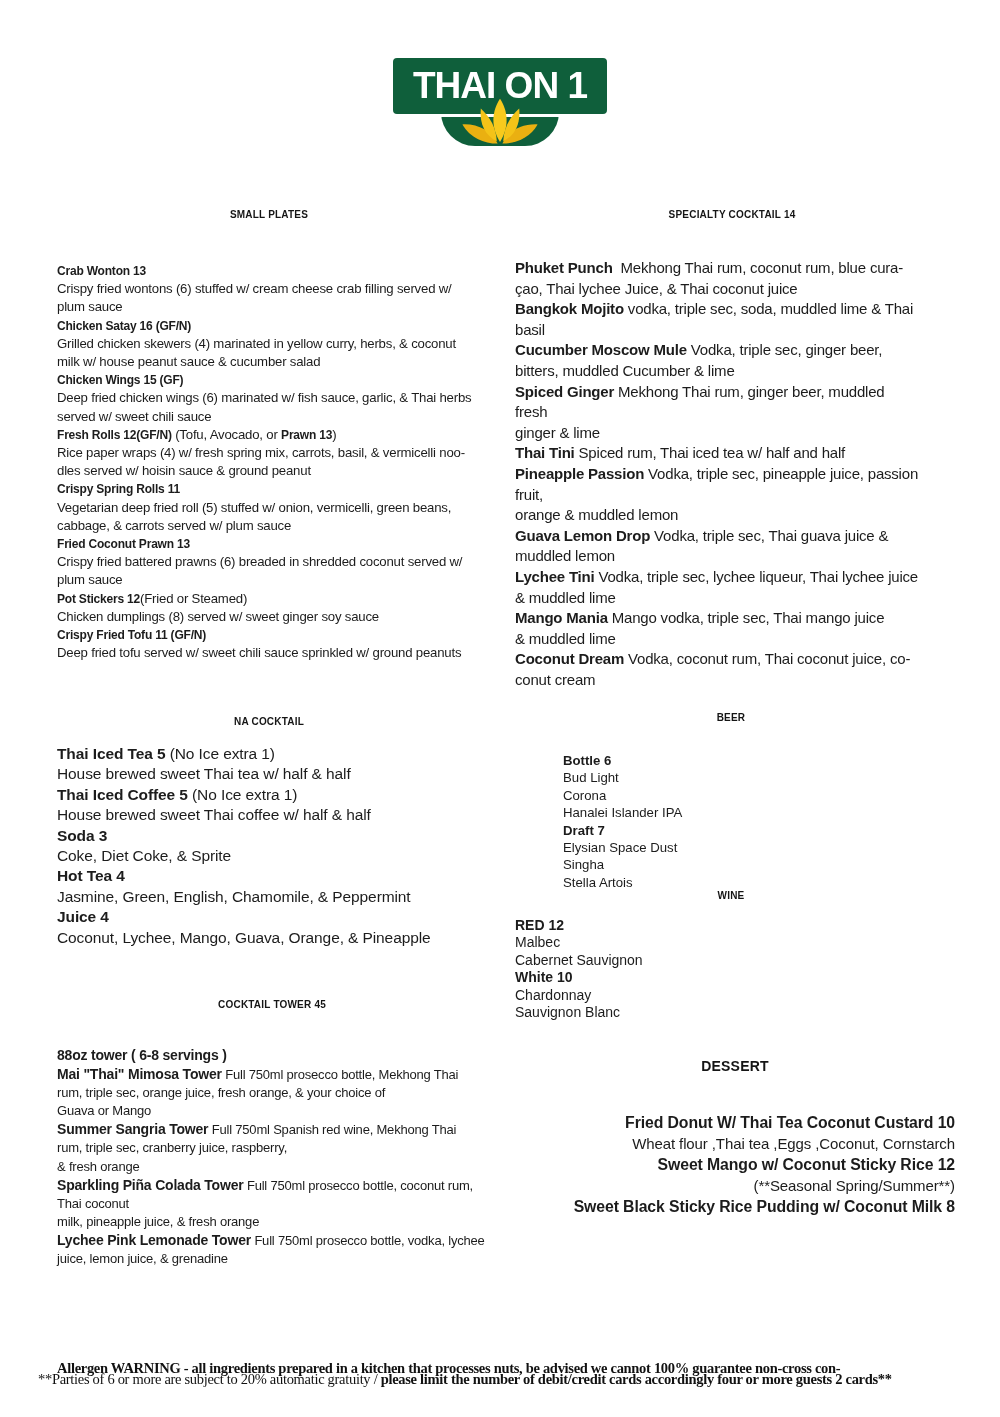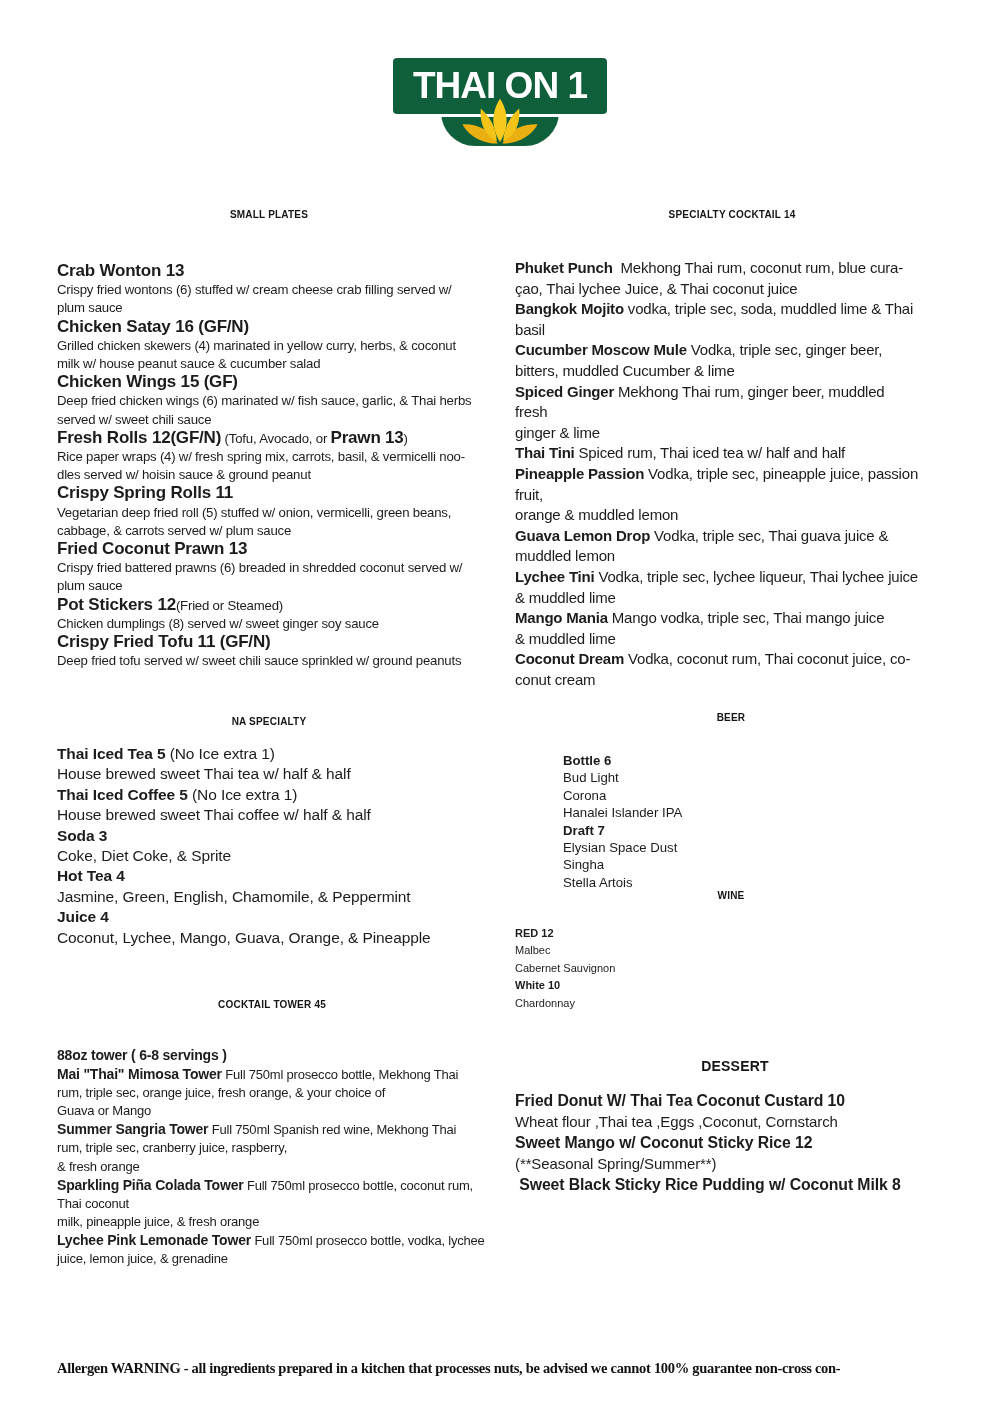--- a/index.html
+++ b/index.html
@@ -28,40 +28,40 @@
   .lotus{position:absolute;left:50%;top:42px;width:80px;height:50px;margin-left:-40px;z-index:2;}
   
   .sec{position:absolute;}
   .sec h2{margin:0;text-align:center;font-size:10px;font-weight:700;line-height:19px;letter-spacing:0.2px;color:#151515;}
   .rows{white-space:pre;}
   .row{white-space:pre;}
   .bold{font-weight:700;}
   #sp{left:57px;top:205px;width:424px;}
   #sp .rows{margin-top:38px;font-size:13.2px;letter-spacing:-0.2px;}
   #sp .row{line-height:18.2px;}
-  #sp .bold{font-size:17px;}
+  #sp .bold{font-size:12px;}
   #sc{left:515px;top:205px;width:434px;}
   #sc .rows{margin-top:34px;font-size:15px;letter-spacing:-0.2px;}
   #sc .row{line-height:20.6px;}
   #na{left:57px;top:712px;width:424px;}
   #na .rows{margin-top:13px;font-size:15.5px;letter-spacing:-0.1px;}
   #na .row{line-height:20.4px;}
   #be{left:515px;top:708px;width:432px;}
   #be .rows{margin-top:25px;font-size:13.2px;}
   #be .row{line-height:17.4px;padding-left:48px;}
   #wi{left:515px;top:886px;width:432px;}
-  #wi .rows{margin-top:20px;font-size:11px;}
+  #wi .rows{margin-top:12px;font-size:14px;}
   #wi .row{line-height:17.4px;}
   #tw{left:57px;top:995px;width:430px;}
   #tw .rows{margin-top:32px;font-size:13px;letter-spacing:-0.2px;}
   #tw .row{line-height:18.1px;}
   #tw .bold{font-size:14px;}
   #de{left:515px;top:1055px;width:440px;}
   #de h2{font-size:14px;line-height:23px;}
-  #de .rows{margin-top:12px;font-size:15px;letter-spacing:-0.1px;}
+  #de .rows{margin-top:34px;font-size:15px;letter-spacing:-0.1px;text-align:right;}
   #de .row{line-height:21px;}
   #de .bold{font-size:15.8px;}
   
   .footer-allergen{
     position:absolute;left:57px;top:1320px;width:920px;
     font-family:"Liberation Serif",serif;font-weight:700;font-size:14.5px;
     line-height:19.5px;letter-spacing:-0.3px;color:#111;white-space:pre;
   }
   .footer-parties{
     position:absolute;left:38px;top:1371px;width:950px;
@@ -95,43 +95,46 @@
     <h2>SMALL PLATES</h2>
     <div class="rows"><div class="row"><span class="bold">Crab Wonton 13</span></div><div class="row"><span class="reg">Crispy fried wontons (6) stuffed w/ cream cheese crab filling served w/</span></div><div class="row"><span class="reg">plum sauce</span></div><div class="row"><span class="bold">Chicken Satay 16 (GF/N)</span></div><div class="row"><span class="reg">Grilled chicken skewers (4) marinated in yellow curry, herbs, &amp; coconut</span></div><div class="row"><span class="reg">milk w/ house peanut sauce &amp; cucumber salad</span></div><div class="row"><span class="bold">Chicken Wings 15 (GF)</span></div><div class="row"><span class="reg">Deep fried chicken wings (6) marinated w/ fish sauce, garlic, &amp; Thai herbs</span></div><div class="row"><span class="reg">served w/ sweet chili sauce</span></div><div class="row"><span class="bold">Fresh Rolls 12(GF/N)</span><span class="reg"> (Tofu, Avocado, or </span><span class="bold">Prawn 13</span><span class="reg">)</span></div><div class="row"><span class="reg">Rice paper wraps (4) w/ fresh spring mix, carrots, basil, &amp; vermicelli noo-</span></div><div class="row"><span class="reg">dles served w/ hoisin sauce &amp; ground peanut</span></div><div class="row"><span class="bold">Crispy Spring Rolls 11</span></div><div class="row"><span class="reg">Vegetarian deep fried roll (5) stuffed w/ onion, vermicelli, green beans,</span></div><div class="row"><span class="reg">cabbage, &amp; carrots served w/ plum sauce</span></div><div class="row"><span class="bold">Fried Coconut Prawn 13</span></div><div class="row"><span class="reg">Crispy fried battered prawns (6) breaded in shredded coconut served w/</span></div><div class="row"><span class="reg">plum sauce</span></div><div class="row"><span class="bold">Pot Stickers 12</span><span class="reg">(Fried or Steamed)</span></div><div class="row"><span class="reg">Chicken dumplings (8) served w/ sweet ginger soy sauce</span></div><div class="row"><span class="bold">Crispy Fried Tofu 11 (GF/N)</span></div><div class="row"><span class="reg">Deep fried tofu served w/ sweet chili sauce sprinkled w/ ground peanuts</span></div></div>
   </div>
 
   <div class="sec" id="sc">
     <h2>SPECIALTY COCKTAIL 14</h2>
     <div class="rows"><div class="row"><span class="bold">Phuket Punch</span><span class="reg">  Mekhong Thai rum, coconut rum, blue cura-</span></div><div class="row"><span class="reg">çao, Thai lychee Juice, &amp; Thai coconut juice</span></div><div class="row"><span class="bold">Bangkok Mojito</span><span class="reg"> vodka, triple sec, soda, muddled lime &amp; Thai</span></div><div class="row"><span class="reg">basil</span></div><div class="row"><span class="bold">Cucumber Moscow Mule</span><span class="reg"> Vodka, triple sec, ginger beer,</span></div><div class="row"><span class="reg">bitters, muddled Cucumber &amp; lime</span></div><div class="row"><span class="bold">Spiced Ginger</span><span class="reg"> Mekhong Thai rum, ginger beer, muddled</span></div><div class="row"><span class="reg">fresh</span></div><div class="row"><span class="reg">ginger &amp; lime</span></div><div class="row"><span class="bold">Thai Tini</span><span class="reg"> Spiced rum, Thai iced tea w/ half and half</span></div><div class="row"><span class="bold">Pineapple Passion</span><span class="reg"> Vodka, triple sec, pineapple juice, passion</span></div><div class="row"><span class="reg">fruit,</span></div><div class="row"><span class="reg">orange &amp; muddled lemon</span></div><div class="row"><span class="bold">Guava Lemon Drop</span><span class="reg"> Vodka, triple sec, Thai guava juice &amp;</span></div><div class="row"><span class="reg">muddled lemon</span></div><div class="row"><span class="bold">Lychee Tini</span><span class="reg"> Vodka, triple sec, lychee liqueur, Thai lychee juice</span></div><div class="row"><span class="reg">&amp; muddled lime</span></div><div class="row"><span class="bold">Mango Mania</span><span class="reg"> Mango vodka, triple sec, Thai mango juice</span></div><div class="row"><span class="reg">&amp; muddled lime</span></div><div class="row"><span class="bold">Coconut Dream</span><span class="reg"> Vodka, coconut rum, Thai coconut juice, co-</span></div><div class="row"><span class="reg">conut cream</span></div></div>
   </div>
 
   <div class="sec" id="na">
-    <h2>NA SPECIALTY</h2>
+    <h2>NA COCKTAIL</h2>
     <div class="rows"><div class="row"><span class="bold">Thai Iced Tea 5</span><span class="reg"> (No Ice extra 1)</span></div><div class="row"><span class="reg">House brewed sweet Thai tea w/ half &amp; half</span></div><div class="row"><span class="bold">Thai Iced Coffee 5</span><span class="reg"> (No Ice extra 1)</span></div><div class="row"><span class="reg">House brewed sweet Thai coffee w/ half &amp; half</span></div><div class="row"><span class="bold">Soda 3</span></div><div class="row"><span class="reg">Coke, Diet Coke, &amp; Sprite</span></div><div class="row"><span class="bold">Hot Tea 4</span></div><div class="row"><span class="reg">Jasmine, Green, English, Chamomile, &amp; Peppermint</span></div><div class="row"><span class="bold">Juice 4</span></div><div class="row"><span class="reg">Coconut, Lychee, Mango, Guava, Orange, &amp; Pineapple</span></div></div>
   </div>
 
   <div class="sec" id="be">
     <h2>BEER</h2>
     <div class="rows"><div class="row"><span class="bold">Bottle 6</span></div><div class="row"><span class="reg">Bud Light</span></div><div class="row"><span class="reg">Corona</span></div><div class="row"><span class="reg">Hanalei Islander IPA</span></div><div class="row"><span class="bold">Draft 7</span></div><div class="row"><span class="reg">Elysian Space Dust</span></div><div class="row"><span class="reg">Singha</span></div><div class="row"><span class="reg">Stella Artois</span></div></div>
   </div>
 
   <div class="sec" id="wi">
     <h2>WINE</h2>
-    <div class="rows"><div class="row"><span class="bold">RED 12</span></div><div class="row"><span class="reg">Malbec</span></div><div class="row"><span class="reg">Cabernet Sauvignon</span></div><div class="row"><span class="bold">White 10</span></div><div class="row"><span class="reg">Chardonnay</span></div></div>
+    <div class="rows"><div class="row"><span class="bold">RED 12</span></div><div class="row"><span class="reg">Malbec</span></div><div class="row"><span class="reg">Cabernet Sauvignon</span></div><div class="row"><span class="bold">White 10</span></div><div class="row"><span class="reg">Chardonnay</span></div><div class="row"><span class="reg">Sauvignon Blanc</span></div></div>
   </div>
 
   <div class="sec" id="tw">
     <h2>COCKTAIL TOWER 45</h2>
     <div class="rows"><div class="row"><span class="bold">88oz tower ( 6-8 servings )</span></div><div class="row"><span class="bold">Mai "Thai" Mimosa Tower</span><span class="reg"> Full 750ml prosecco bottle, Mekhong Thai</span></div><div class="row"><span class="reg">rum, triple sec, orange juice, fresh orange, &amp; your choice of</span></div><div class="row"><span class="reg">Guava or Mango</span></div><div class="row"><span class="bold">Summer Sangria Tower</span><span class="reg"> Full 750ml Spanish red wine, Mekhong Thai</span></div><div class="row"><span class="reg">rum, triple sec, cranberry juice, raspberry,</span></div><div class="row"><span class="reg">&amp; fresh orange</span></div><div class="row"><span class="bold">Sparkling Piña Colada Tower</span><span class="reg"> Full 750ml prosecco bottle, coconut rum,</span></div><div class="row"><span class="reg">Thai coconut</span></div><div class="row"><span class="reg">milk, pineapple juice, &amp; fresh orange</span></div><div class="row"><span class="bold">Lychee Pink Lemonade Tower</span><span class="reg"> Full 750ml prosecco bottle, vodka, lychee</span></div><div class="row"><span class="reg">juice, lemon juice, &amp; grenadine</span></div></div>
   </div>
 
   <div class="sec" id="de">
     <h2>DESSERT</h2>
     <div class="rows"><div class="row"><span class="bold">Fried Donut W/ Thai Tea Coconut Custard 10</span></div><div class="row"><span class="reg">Wheat flour ,Thai tea ,Eggs ,Coconut, Cornstarch</span></div><div class="row"><span class="bold">Sweet Mango w/ Coconut Sticky Rice 12</span></div><div class="row"><span class="reg">(**Seasonal Spring/Summer**)</span></div><div class="row"><span class="bold"> Sweet Black Sticky Rice Pudding w/ Coconut Milk 8</span></div></div>
   </div>
 
   <div class="footer-allergen">
     <div class="row">Allergen WARNING - all ingredients prepared in a kitchen that processes nuts, be advised we cannot 100% guarantee non-cross con-</div>
     
   </div>
 
+  <div class="footer-parties">
+    <span>**Parties of 6 or more are subject to 20% automatic gratuity / </span><span class="bold">please limit the number of debit/credit cards accordingly four or more guests 2 cards**</span>
+  </div>
 
 </div>
 
 </body></html>

